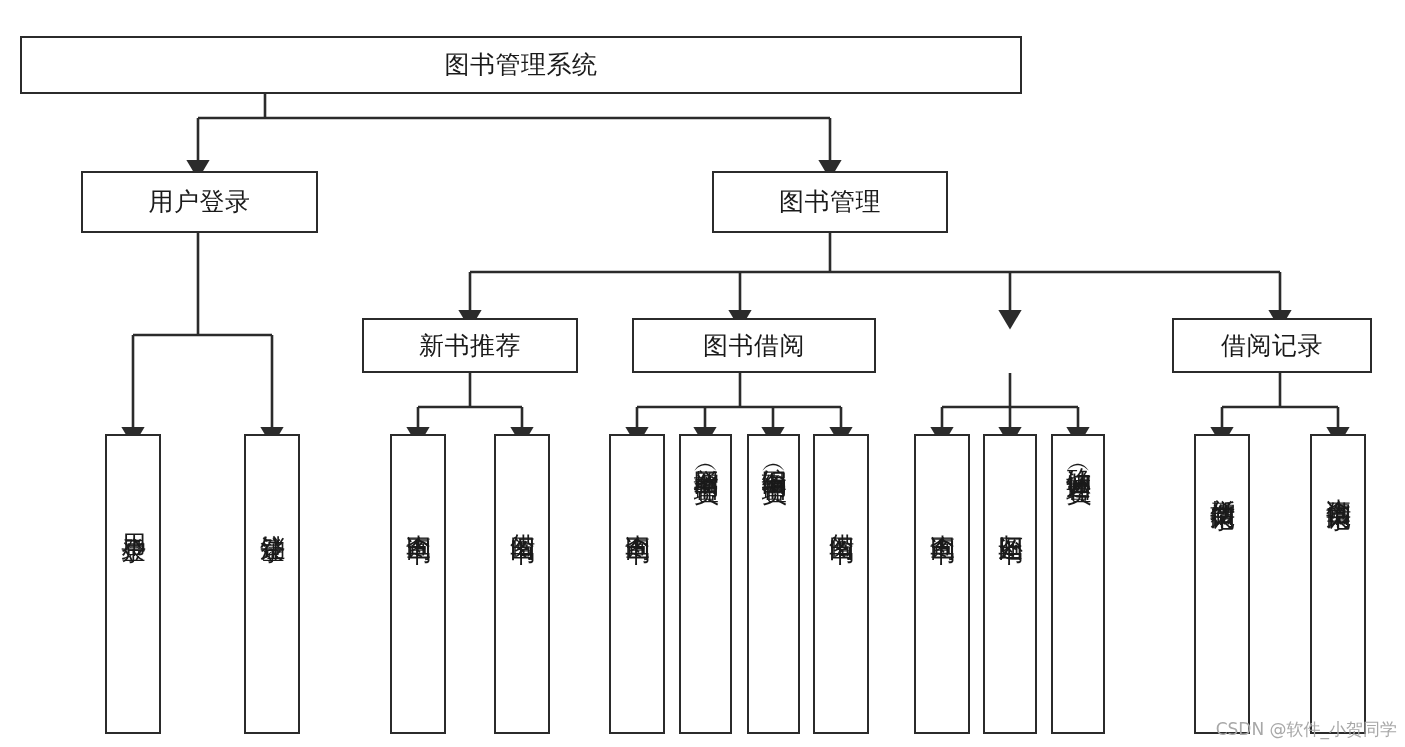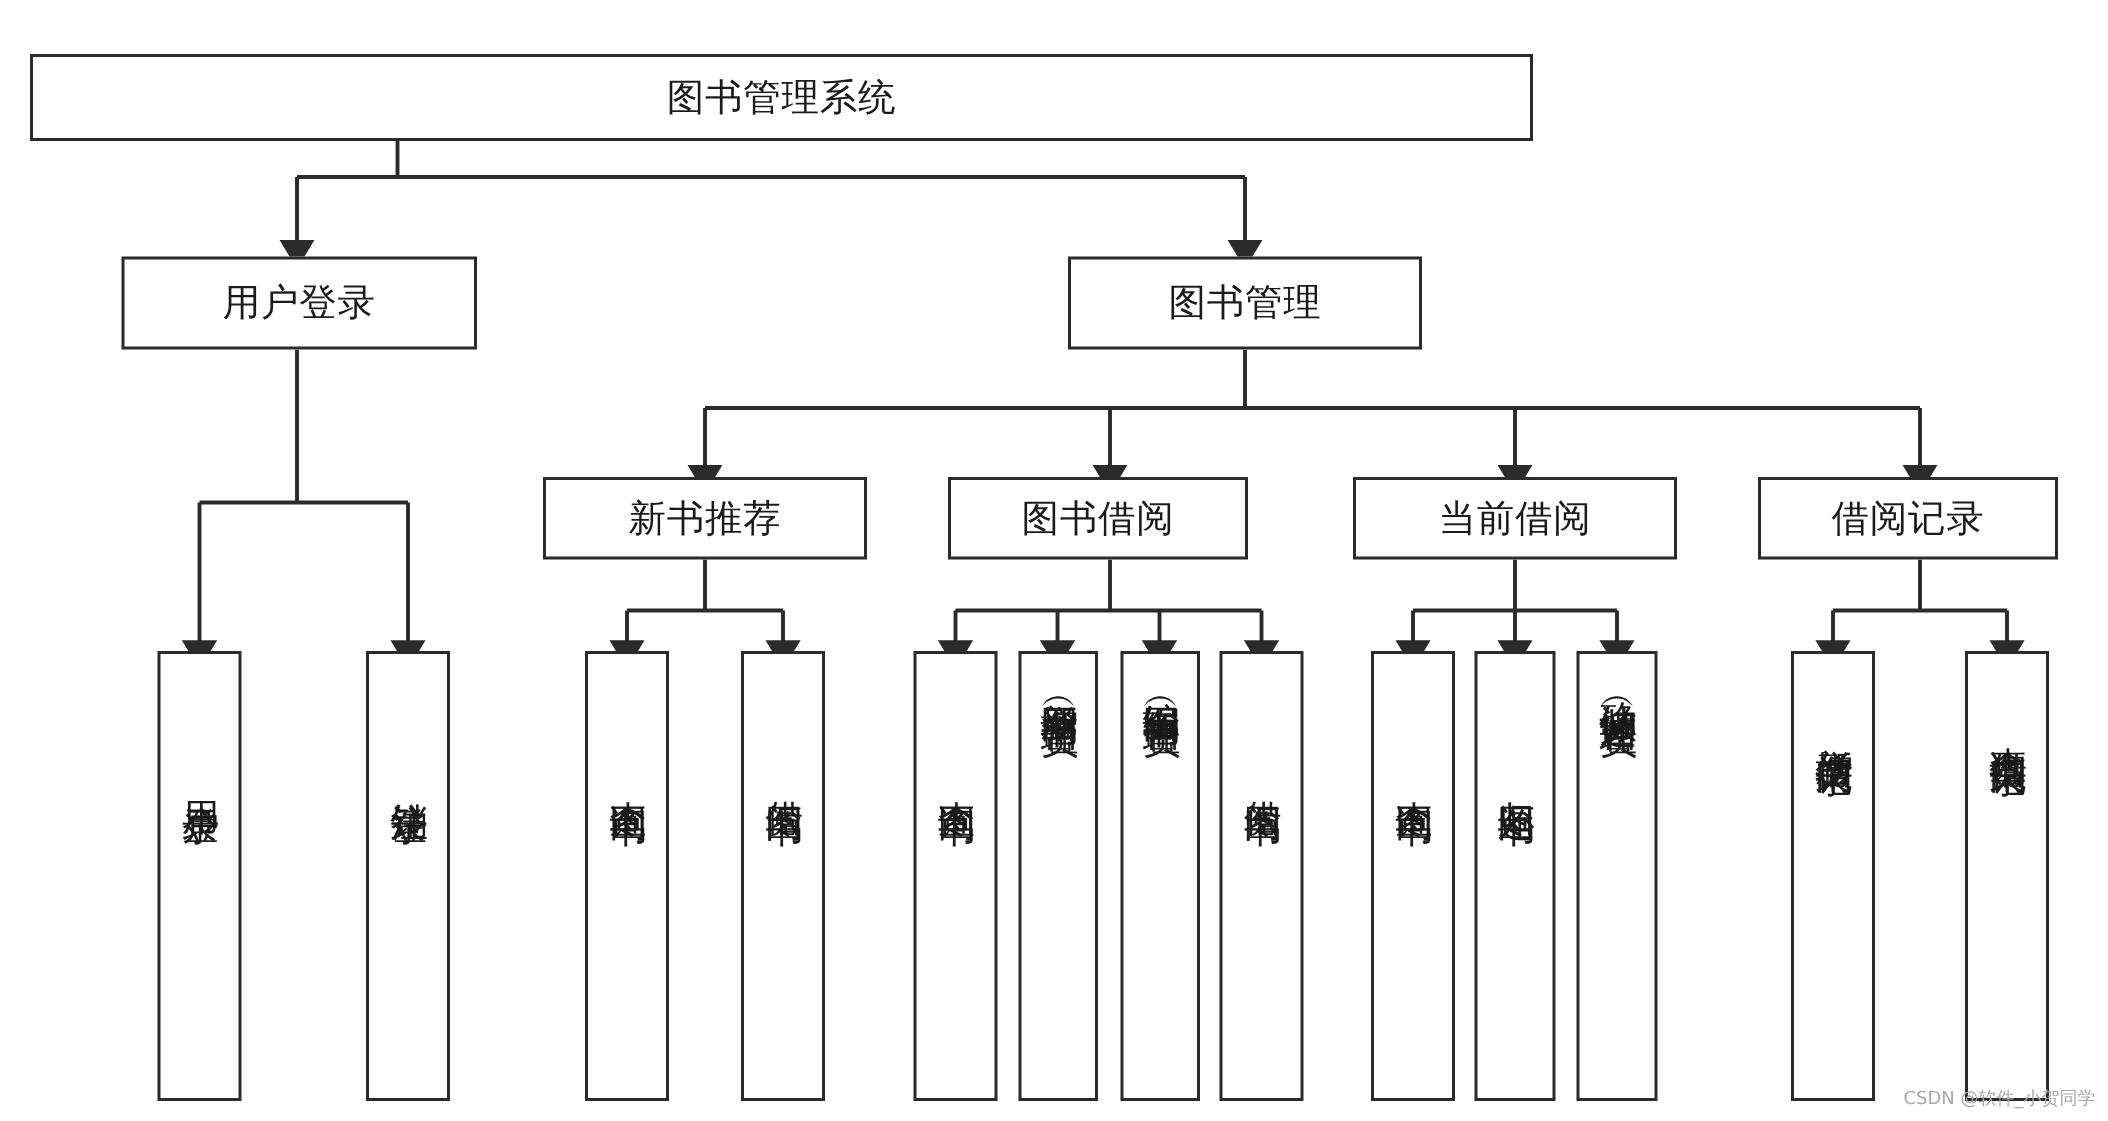--- a/index.html
+++ b/index.html
@@ -60,21 +60,21 @@
     font-size: 25px;
     line-height: 1.22;
     letter-spacing: 2px;
     white-space: nowrap;
     margin: 0 auto;
   }
   #watermark {
     position: absolute;
     right: 8px;
     bottom: 6px;
-    font-size: 12px;
+    font-size: 17px;
     color: #a8a8a8;
     white-space: nowrap;
     z-index: 5;
     font-family: "DejaVu Sans", "Liberation Sans", sans-serif;
   }
 </style>
 </head>
 <body>
 
 <div id="diagram">
@@ -141,27 +141,24 @@
   </div>
 
   <div class="node h" style="left:362px; top:318px; width:216px; height:55px;">
     <span class="label">新书推荐</span>
   </div>
 
   <div class="node h" style="left:712px; top:171px; width:236px; height:62px;">
     <span class="label">图书管理</span>
   </div>
 
-  <div class="node h" style="left:632px; top:318px; width:200px; height:55px;">
+  <div class="node h" style="left:632px; top:318px; width:244px; height:55px;">
     <span class="label">图书借阅</span>
   </div>
 
-  <div class="node h" style="left:902px; top:318px; width:216px; height:55px;">
-    <span class="label">当前借阅</span>
-  </div>
 
   <div class="node h" style="left:1172px; top:318px; width:200px; height:55px;">
     <span class="label">借阅记录</span>
   </div>
 
   <div class="node v" style="left:105px; top:434px; width:56px; height:300px; padding-top:78px;">
     <span class="label">用户登录</span>
   </div>
 
   <div class="node v" style="left:244px; top:434px; width:56px; height:300px; padding-top:78px;">

